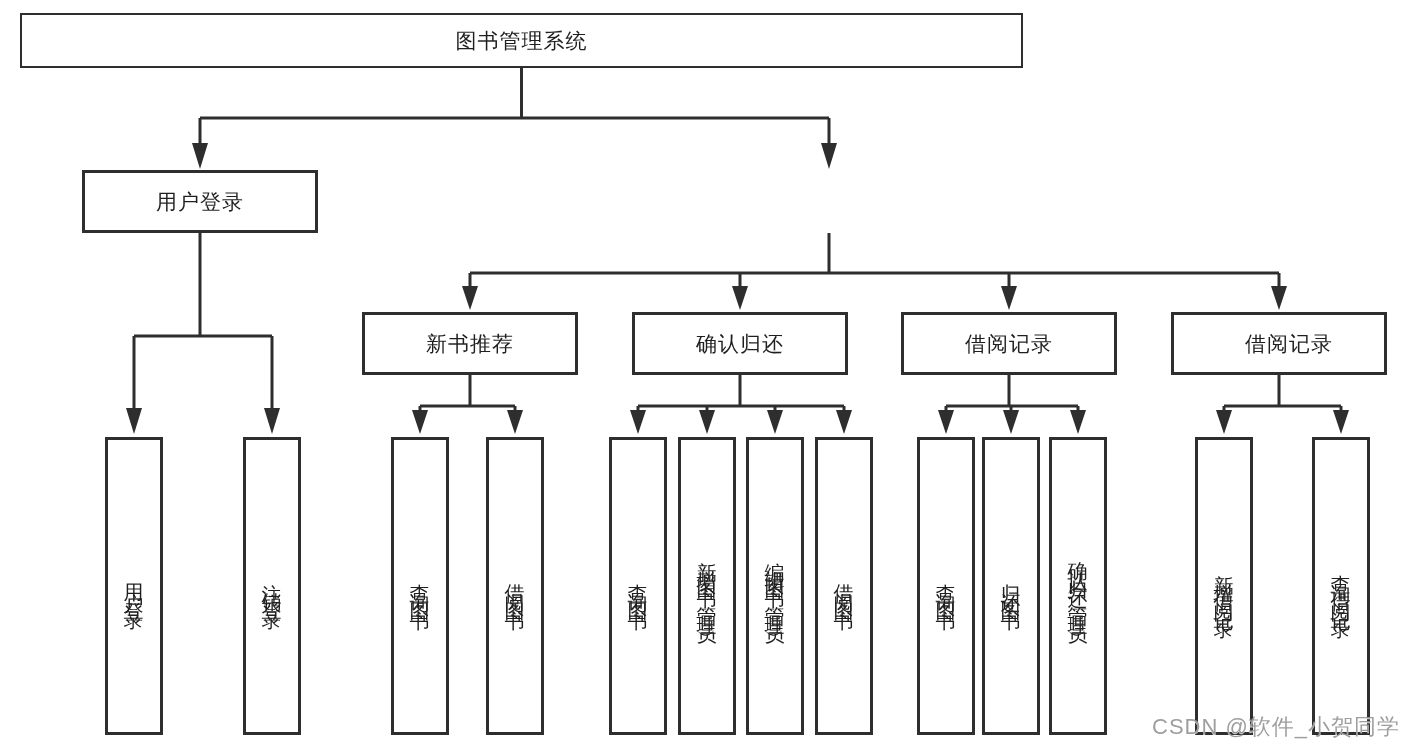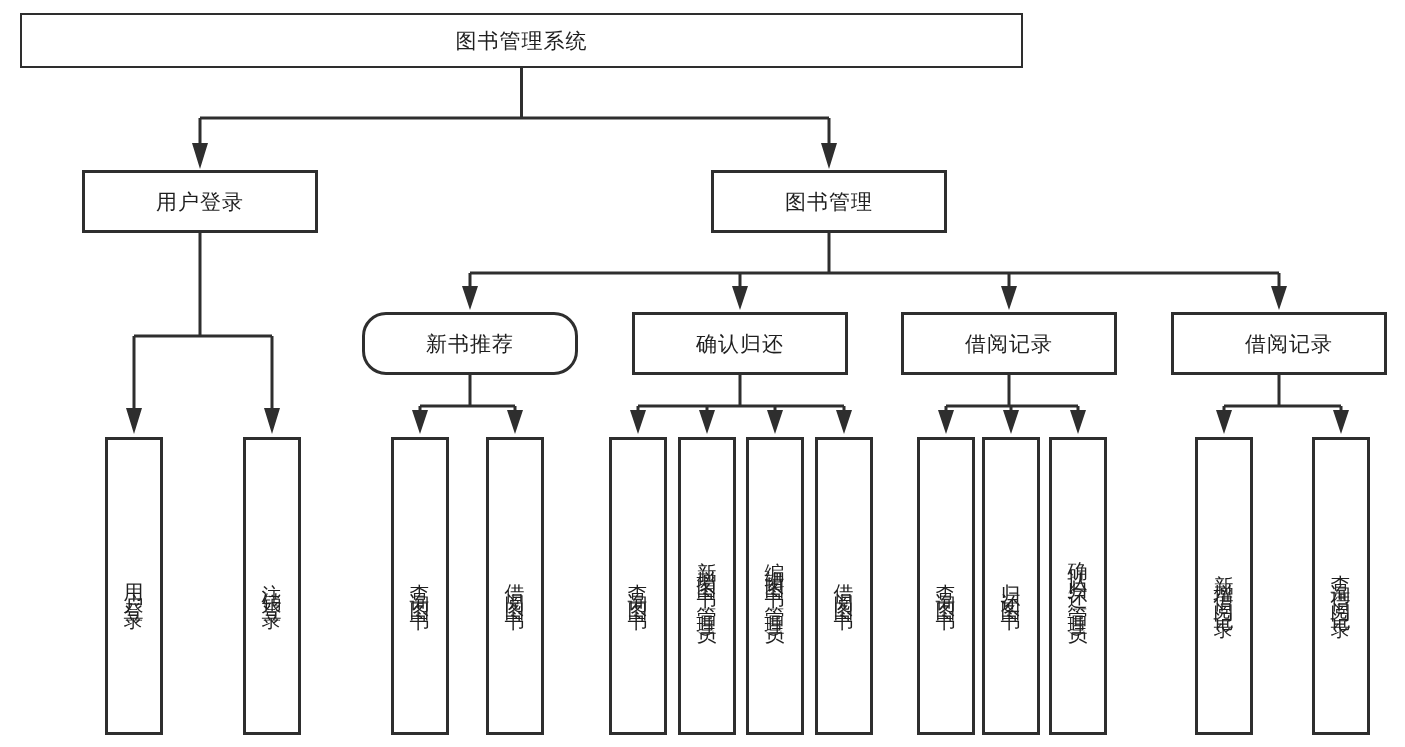--- a/index.html
+++ b/index.html
@@ -83,25 +83,22 @@
              M1216 410h16L1224 434z M1333 410h16L1341 434z" fill="#2e2e2e" stroke="none"></path>
   </svg>
 
   <div class="node root" style="left:20px; top:13px; width:1003px; height:55px;">
     <span class="hlabel">图书管理系统</span>
   </div>
 
   <div class="node" style="left:82px; top:170px; width:236px; height:63px;">
     <span class="hlabel">用户登录</span>
   </div>
-  <div class="node" style="left:711px; top:170px; width:236px; height:63px;">
-    <span class="hlabel">图书管理</span>
-  </div>
 
-  <div class="node" style="left:362px; top:312px; width:216px; height:63px;border-radius:24px;">
+  <div class="node" style="left:362px; top:312px; width:216px; height:63px;">
     <span class="hlabel">新书推荐</span>
   </div>
   <div class="node" style="left:632px; top:312px; width:216px; height:63px;">
     <span class="hlabel">确认归还</span>
   </div>
   <div class="node" style="left:901px; top:312px; width:216px; height:63px;">
     <span class="hlabel">借阅记录</span>
   </div>
   <div class="node" style="left:1171px; top:312px; width:216px; height:63px;padding-left:20px;">
     <span class="hlabel">借阅记录</span>
@@ -144,14 +141,15 @@
     <span class="vtext">确认归还（管理员）</span>
   </div>
 
   <div class="node" style="left:1195px; top:437px; width:58px; height:298px;">
     <span class="vtext">新增借阅记录</span>
   </div>
   <div class="node" style="left:1312px; top:437px; width:58px; height:298px;">
     <span class="vtext">查询借阅记录</span>
   </div>
 
+  <div class="watermark">CSDN @软件_小贺同学</div>
 
 </div>
 
 </body></html>

